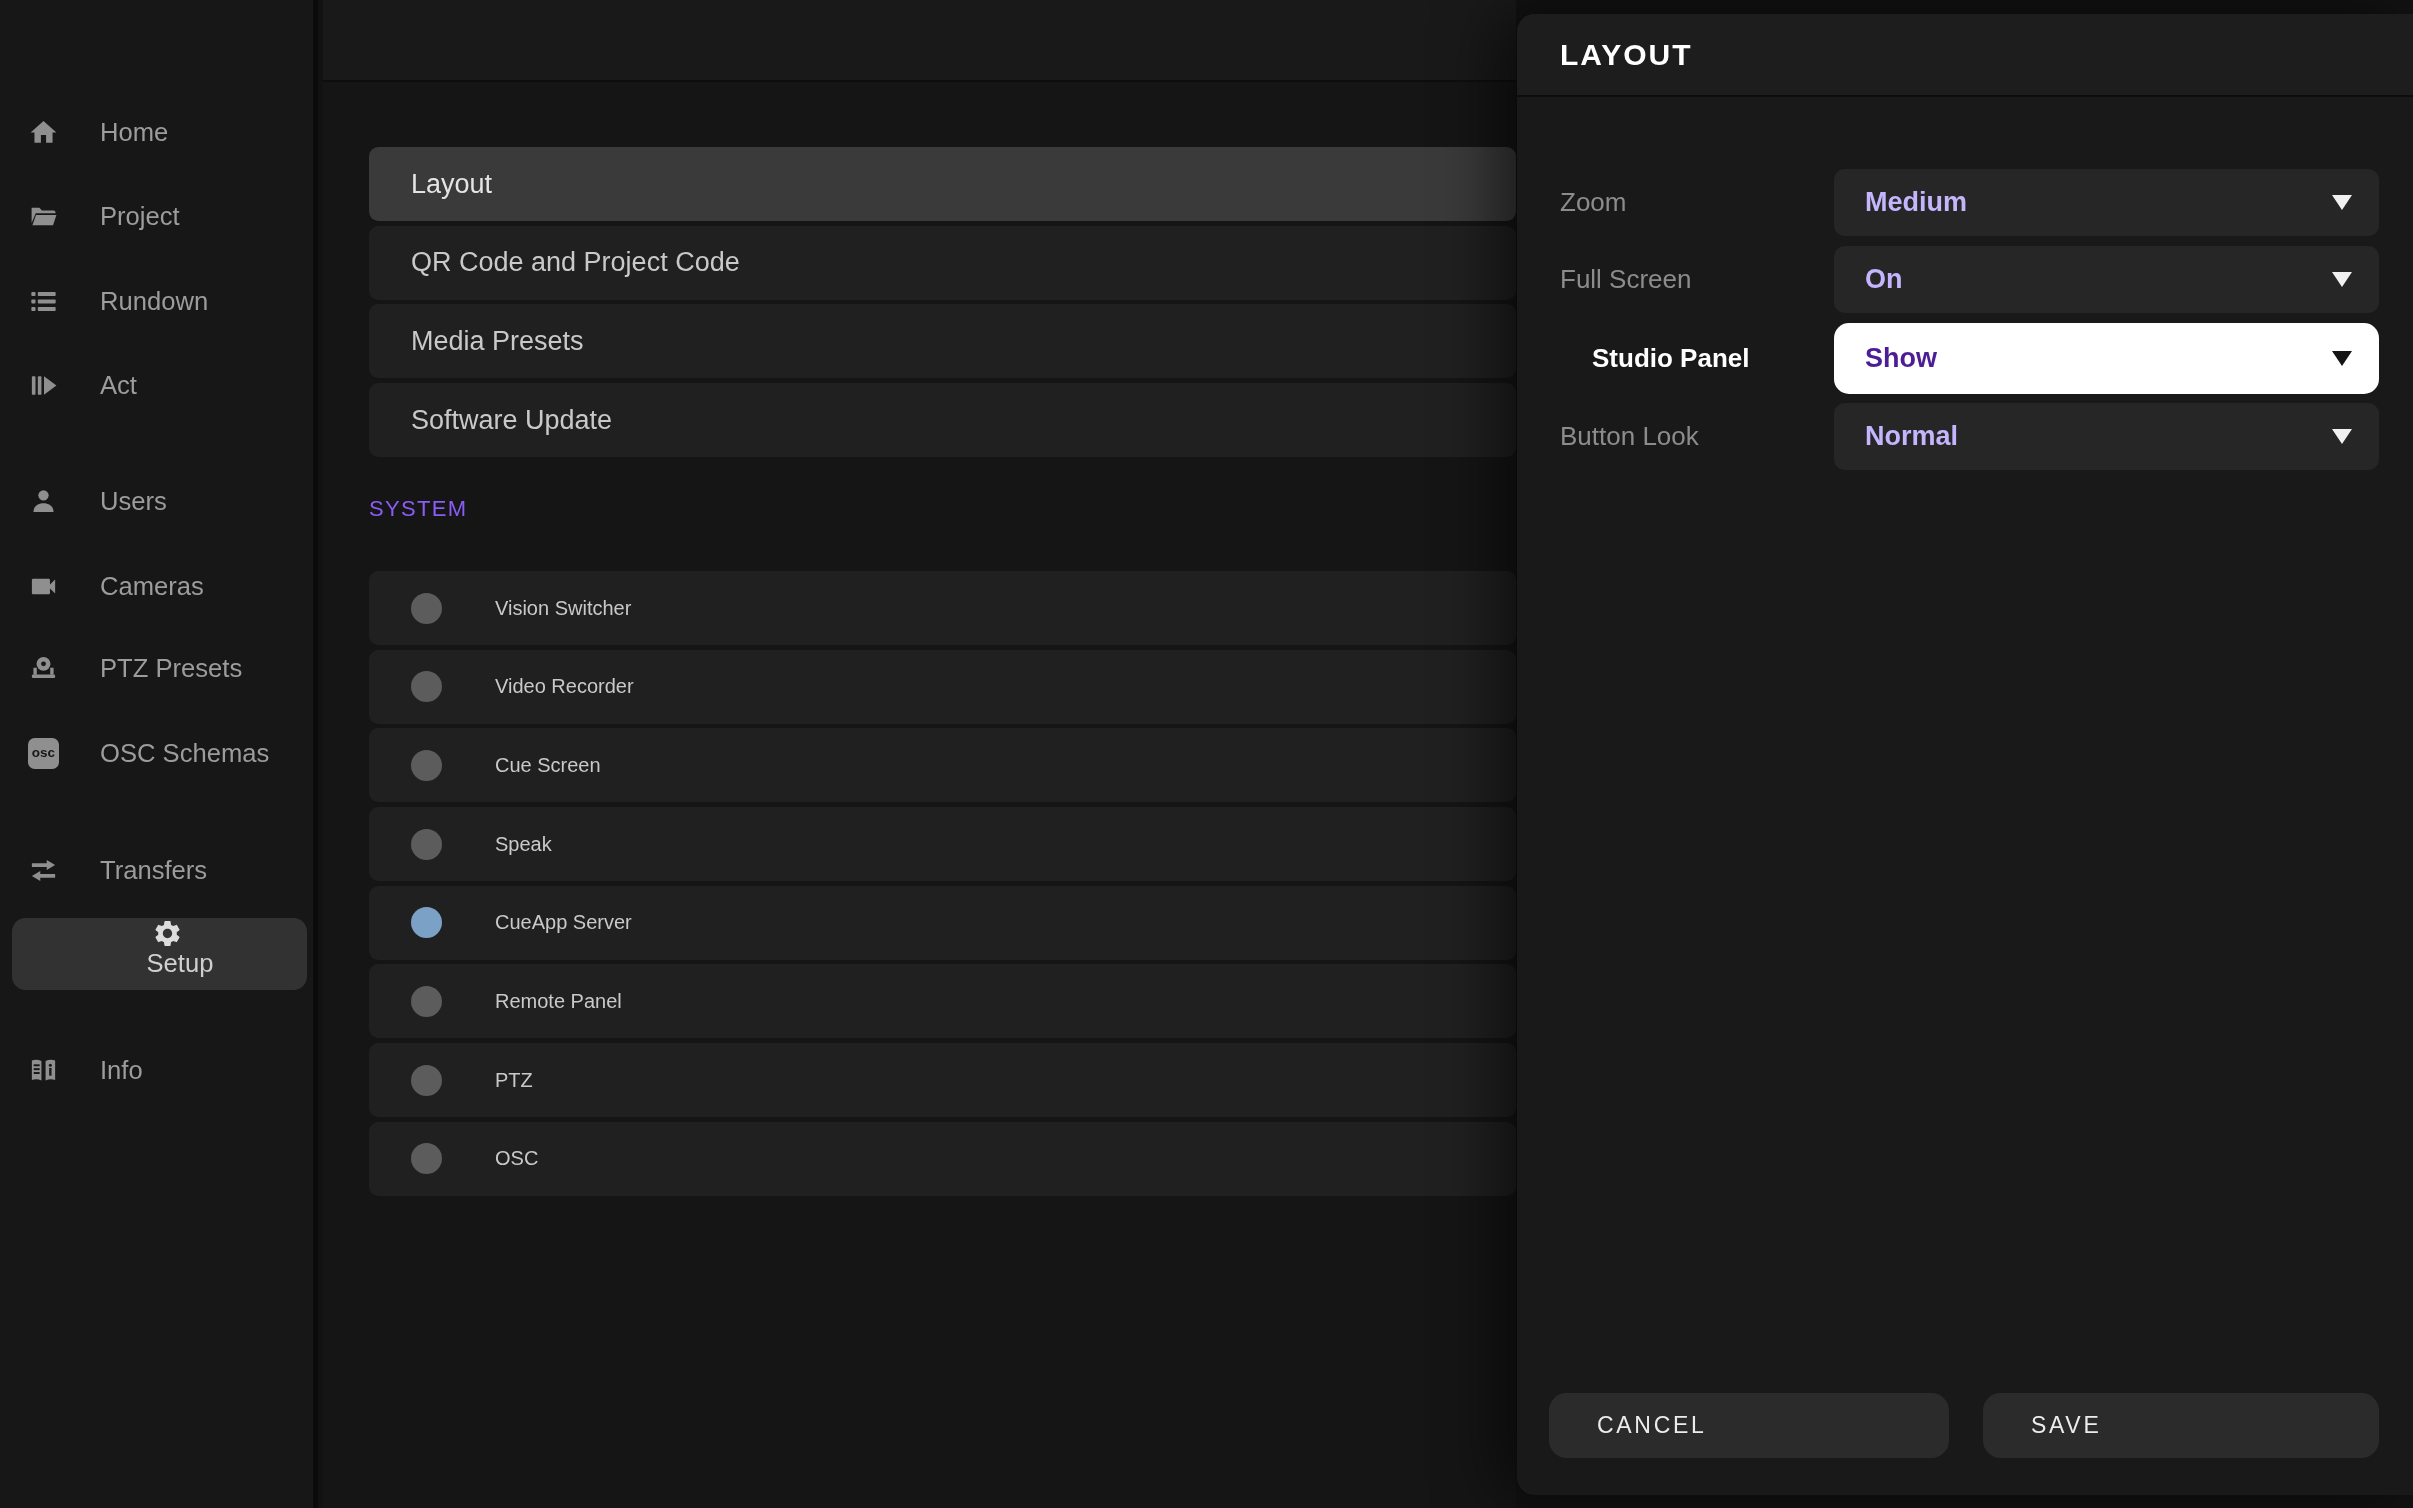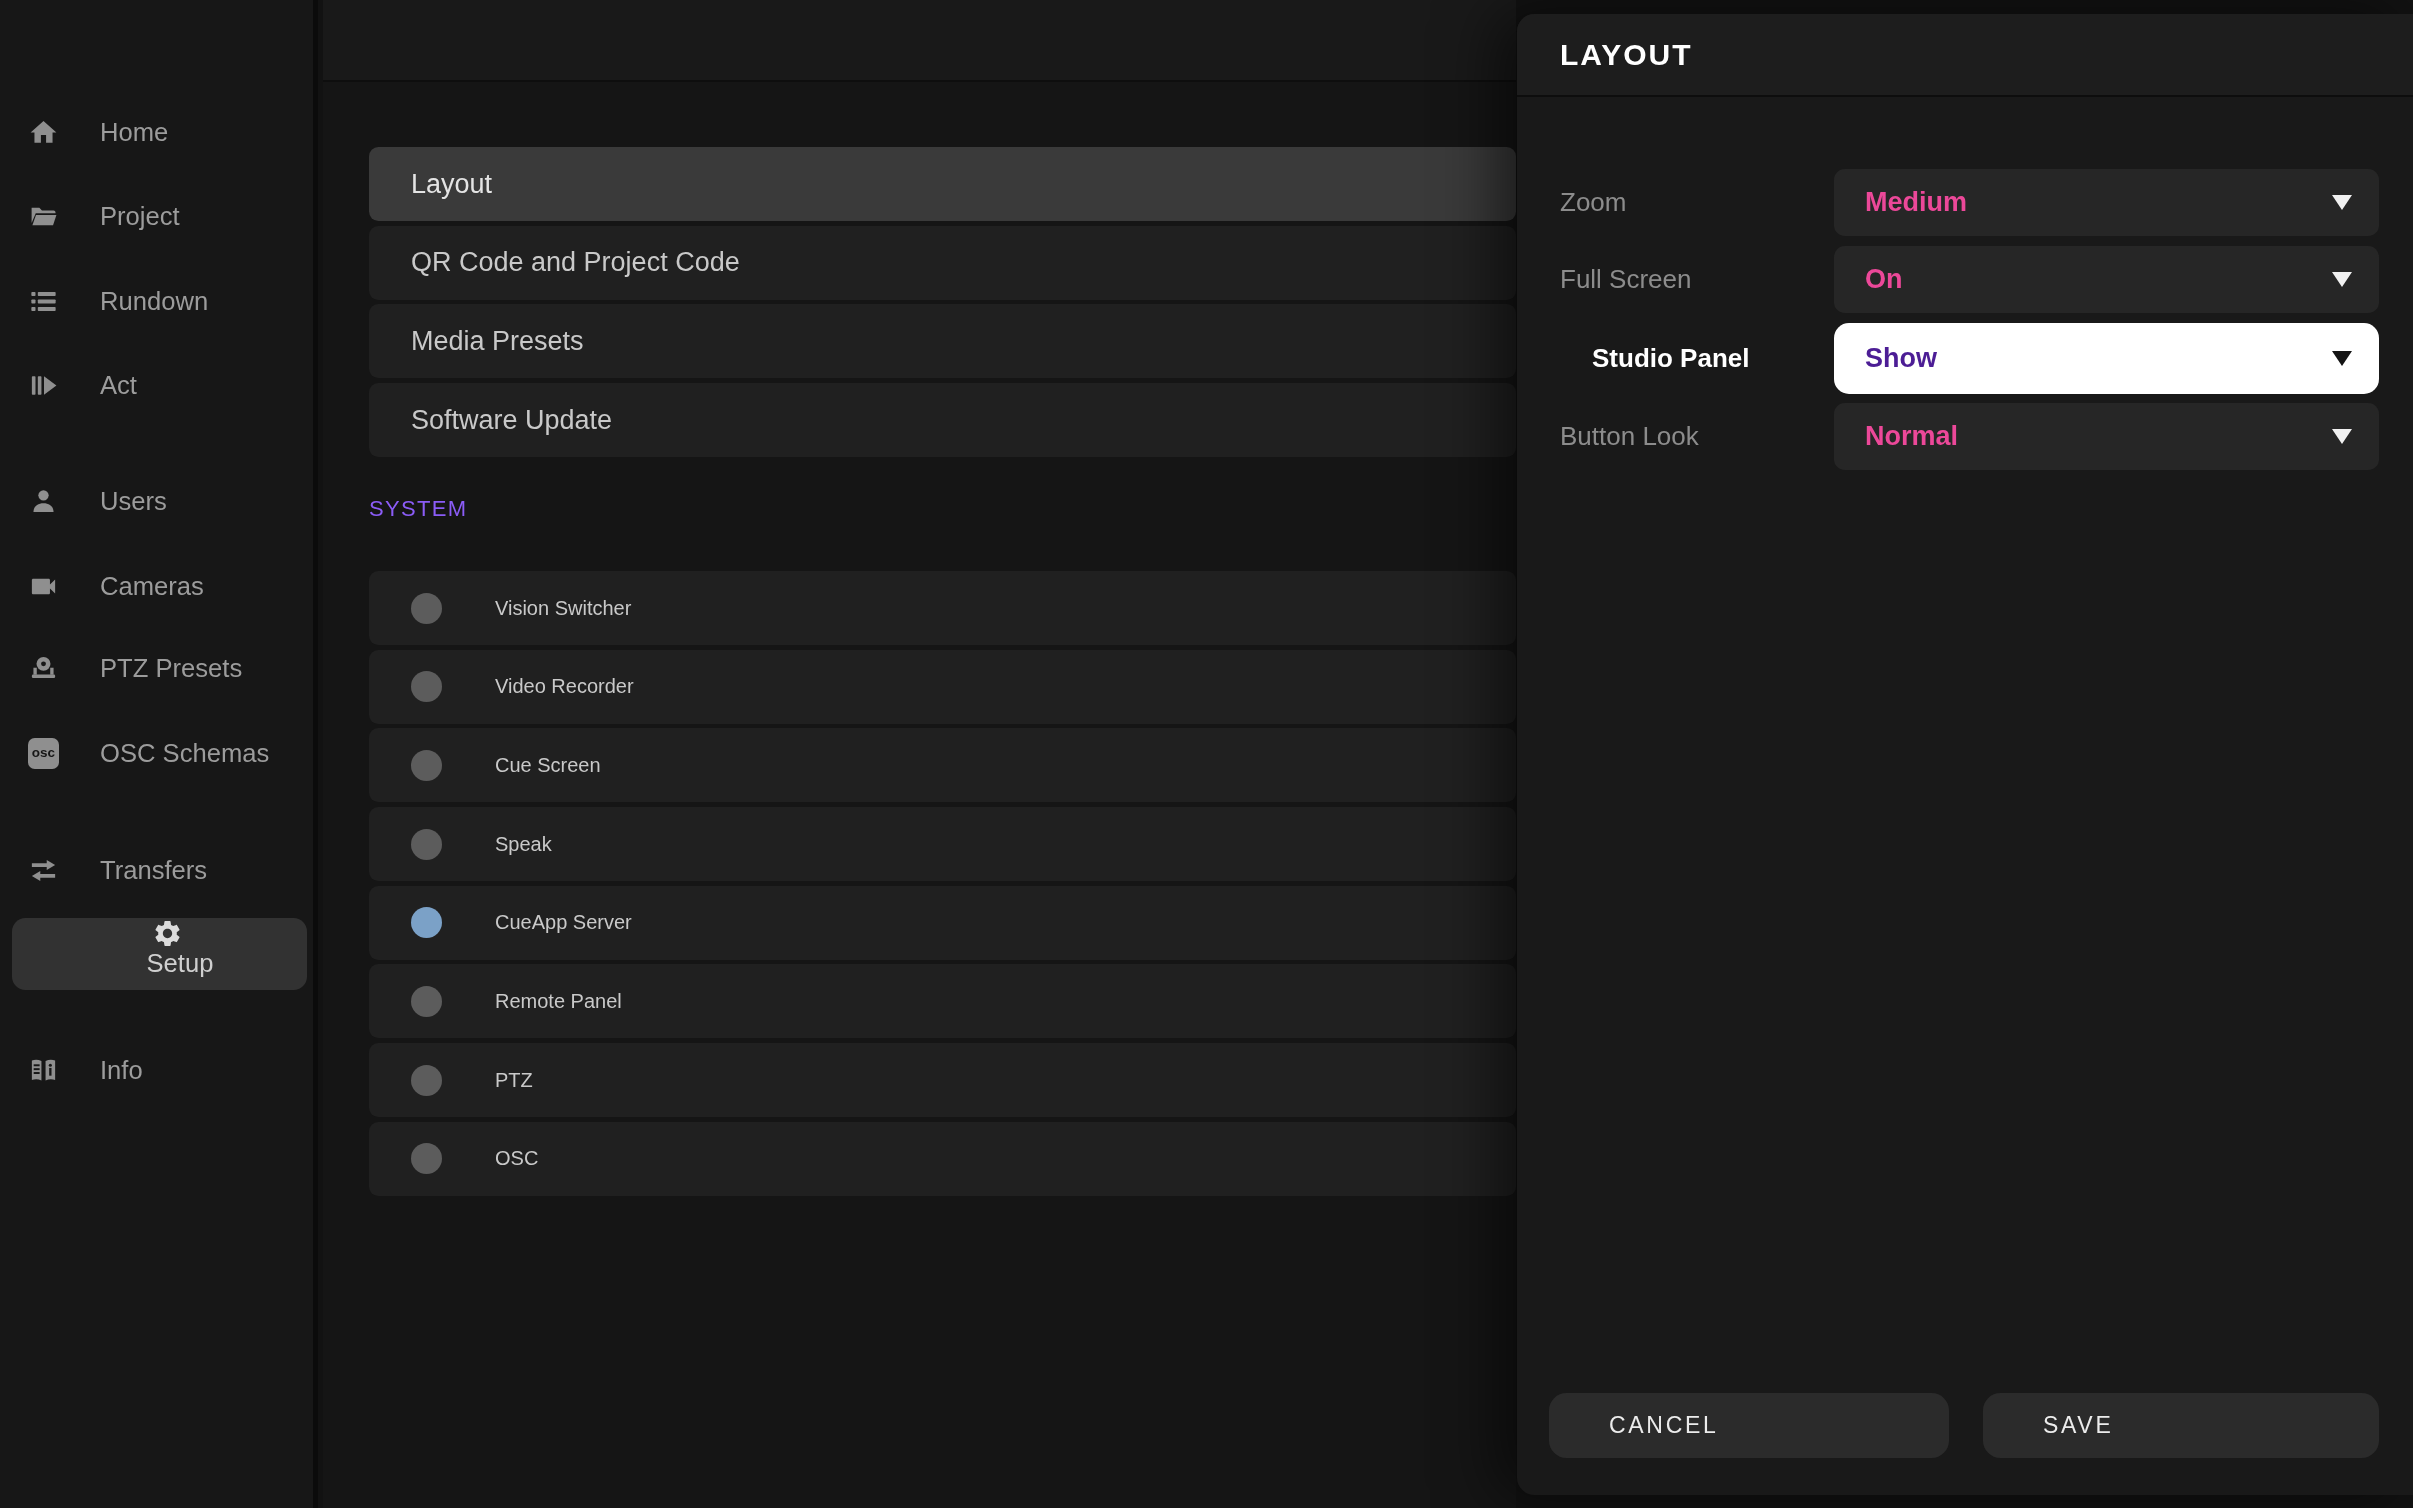--- a/index.html
+++ b/index.html
@@ -35,27 +35,27 @@
   .panel { position:absolute; left:1517px; top:14px; right:0; height:1481px; background:#191919; border-radius:17.5px 0 0 17.5px; box-shadow:-20px 0 61px rgba(0,0,0,0.55); }
   .panel-header { height:83px; background:#1d1d1d; border-bottom:2.7px solid #0d0d0d; border-radius:17.5px 0 0 0; display:flex; align-items:center; padding-left:43px; }
   .panel-title { font-size:30px; font-weight:700; color:#ffffff; letter-spacing:2px; }
   .field { position:absolute; left:0; right:0; height:67px; }
   .field.f0 { top:155px; }
   .field.f1 { top:232px; }
   .field.f2 { top:309px; height:71px; }
   .field.f3 { top:389px; }
   .field-label { position:absolute; left:43px; top:0; bottom:0; display:flex; align-items:center; font-size:26px; color:#8c8c8c; }
   .select { position:absolute; left:317px; right:34px; top:0; bottom:0; background:#262626; border-radius:10.8px; display:flex; align-items:center; justify-content:space-between; padding:0 27px 0 31px; cursor:pointer; }
-  .select-value { font-size:27px; font-weight:600; color:#ec4899; }
+  .select-value { font-size:27px; font-weight:600; color:#c4b5fd; }
   .caret { width:0; height:0; border-left:10.8px solid transparent; border-right:10.8px solid transparent; border-top:15px solid #f1f1f1; }
   .field.emphasized .field-label { color:#ffffff; font-weight:700;margin-left:32px; }
   .field.emphasized .select { background:var(--selected-bg,#ffffff); border-radius:15px; }
   .field.emphasized .select-value { color:#4c1d95; }
   .field.emphasized .caret { border-top-color:#141414; }
-  .btn { position:absolute; top:1379px; height:65px; background:#2b2b2b; border-radius:17.5px; display:flex; align-items:center; padding-left:60px; font-size:23px; letter-spacing:2.7px; color:#ececec; cursor:pointer; }
+  .btn { position:absolute; top:1379px; height:65px; background:#2b2b2b; border-radius:17.5px; display:flex; align-items:center; padding-left:48px; font-size:23px; letter-spacing:2.7px; color:#ececec; cursor:pointer; }
   .btn-cancel { left:32px; width:400px; }
   .btn-save { left:466px; width:396px;text-align:right; }
 </style>
 </head>
 <body>
 
 <div class="screen">
 
   <aside class="sidebar">
 

